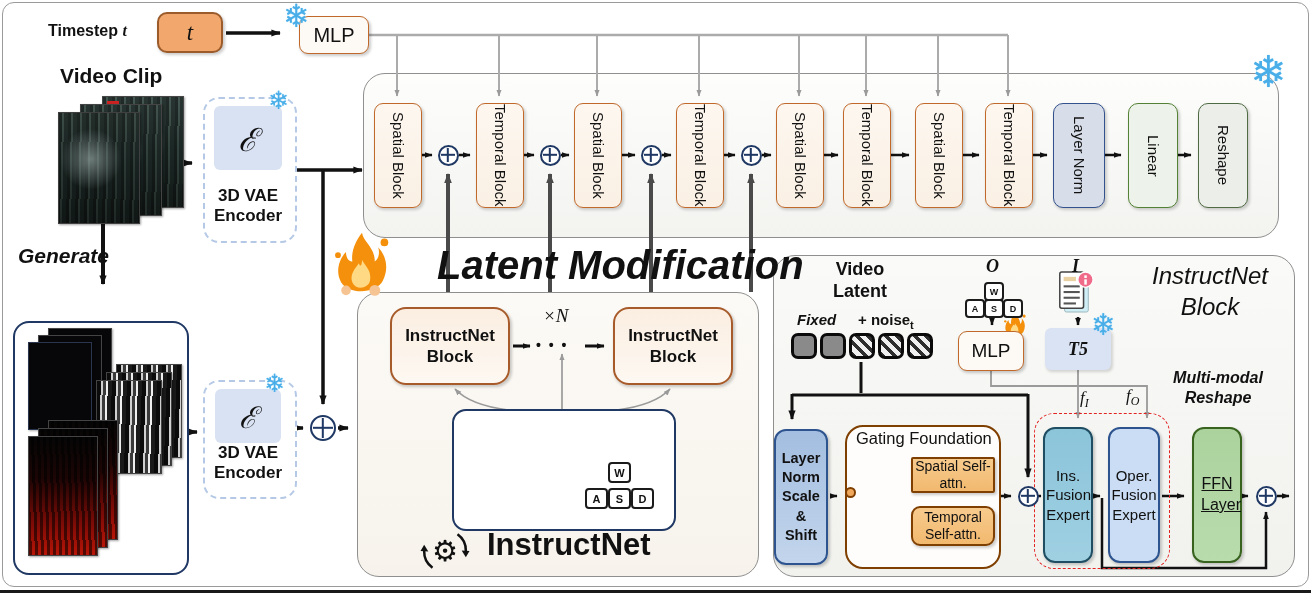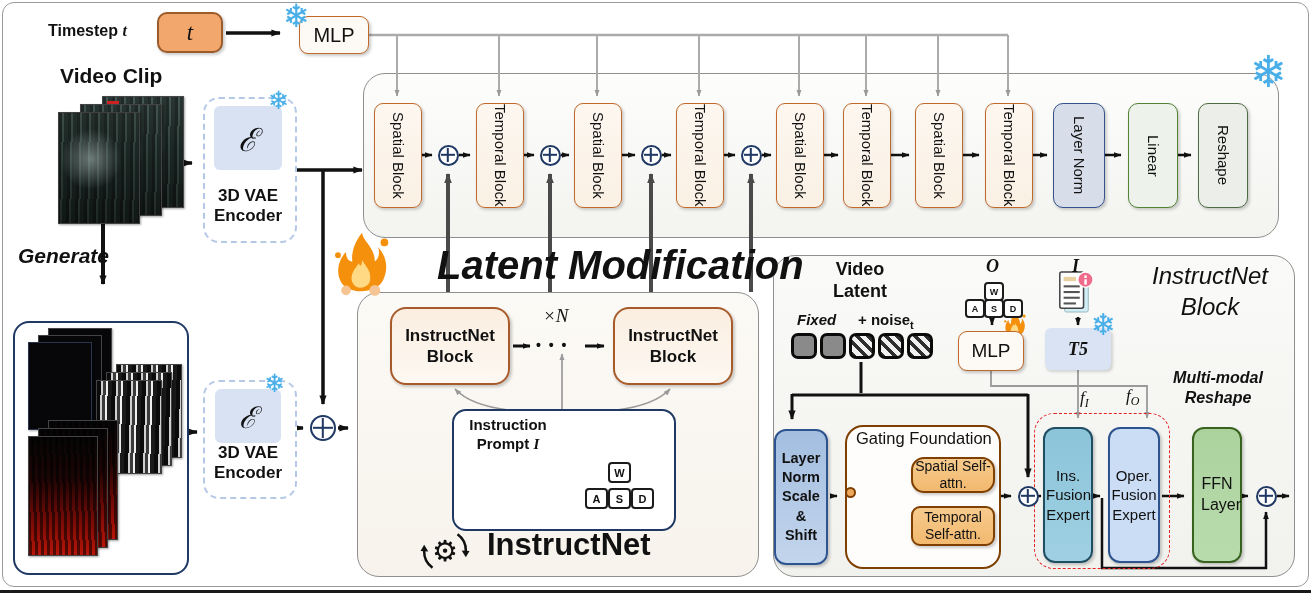--- a/index.html
+++ b/index.html
@@ -265,24 +265,20 @@
   <div class="rbox" style="left:390px;top:307px;width:120px;height:78px;background:linear-gradient(180deg,#fbeee1,#fdf8f2);border:2px solid #a85b2a;border-radius:16px;">
     <span class="b" style="font-size:17px;line-height:1.25;width:100px;white-space:normal;">InstructNet Block</span>
   </div>
   <div class="rbox" style="left:613px;top:307px;width:120px;height:78px;background:linear-gradient(180deg,#fbeee1,#fdf8f2);border:2px solid #a85b2a;border-radius:16px;">
     <span class="b" style="font-size:17px;line-height:1.25;width:100px;white-space:normal;">InstructNet Block</span>
   </div>
   <div class="lbl serif i" style="left:543px;top:305px;font-size:19px;z-index:4;">×N</div>
   <div class="lbl b" style="left:536px;top:337px;font-size:14px;letter-spacing:2px;z-index:4;">• • •</div>
 
   <div class="abs" style="left:452px;top:409px;width:220px;height:118px;border:2px solid #203864;border-radius:14px;background:#fff;z-index:3;"></div>
-  <div class="lbl b" style="left:452px;top:416px;width:112px;text-align:center;font-size:15px;white-space:normal;line-height:1.25;z-index:4;">
-    <span>Instruction</span><br>
-    <span>Prompt</span> <span class="serif i">I</span>
-  </div>
   <div class="key" style="left:608px;top:462px;width:19px;height:17px;font-size:11px;">W</div>
   <div class="key" style="left:585px;top:488px;width:19px;height:17px;font-size:11px;">A</div>
   <div class="key" style="left:608px;top:488px;width:19px;height:17px;font-size:11px;">S</div>
   <div class="key" style="left:631px;top:488px;width:19px;height:17px;font-size:11px;">D</div>
 
   <div class="lbl b" style="left:487px;top:527px;font-size:31px;z-index:4;">InstructNet</div>
 
   <div class="lbl i" style="left:1140px;top:260px;width:140px;text-align:center;font-size:24px;white-space:normal;line-height:1.3;z-index:4;">
     <span>InstructNet</span><br><span>Block</span>
   </div>
@@ -321,34 +317,34 @@
 
   <div class="rbox" style="left:774px;top:429px;width:54px;height:136px;background:linear-gradient(180deg,#a3bee0,#c3d5ec);border:2px solid #2e5490;border-radius:12px;">
     <span class="b" style="font-size:14.5px;line-height:1.32;">
       <span>Layer</span><br><span>Norm</span><br><span>Scale</span><br><span>&amp;</span><br><span>Shift</span>
     </span>
   </div>
 
   <div class="abs" style="left:845px;top:425px;width:152px;height:140px;border:2.5px solid #7F3F00;border-radius:18px;background:#fefdfb;z-index:3;"></div>
   <div class="lbl" style="left:856px;top:429px;font-size:16.5px;z-index:4;">Gating Foundation</div>
   <div class="switchknob" style="left:845px;top:487px;z-index:4;"></div>
-  <div class="rbox" style="left:911px;top:457px;width:84px;height:36px;background:linear-gradient(180deg,#f7cb8d,#f2b96f);border:2px solid #7F3F00;border-radius:13px;z-index:4;">
+  <div class="rbox" style="left:911px;top:457px;width:84px;height:36px;background:linear-gradient(180deg,#f7cb8d,#f2b96f);border:2px solid #7F3F00;border-radius:2px;z-index:4;">
     <span style="font-size:14px;line-height:1.2;width:76px;white-space:normal;">Spatial Self-attn.</span>
   </div>
   <div class="rbox" style="left:911px;top:506px;width:84px;height:40px;background:linear-gradient(180deg,#f7cb8d,#f2b96f);border:2px solid #7F3F00;border-radius:9px;z-index:4;">
     <span style="font-size:14px;line-height:1.2;width:78px;white-space:normal;">Temporal Self-attn.</span>
   </div>
 
   <div class="oplus" style="left:1017.5px;top:485.5px;width:21px;height:21px;"></div>
 
   <div class="abs" style="left:1034px;top:413px;width:134px;height:154px;border:1.7px dashed #e32222;border-radius:20px;z-index:2;"></div>
   <div class="rbox" style="left:1043px;top:427px;width:50px;height:136px;background:linear-gradient(180deg,#8cc4da,#9fd0e2);border:2px solid #1f4e63;border-radius:12px;">
     <span style="font-size:15px;line-height:1.3;width:44px;white-space:normal;">Ins. Fusion Expert</span>
   </div>
   <div class="rbox" style="left:1108px;top:427px;width:52px;height:136px;background:#caddf5;border:2px solid #2e5490;border-radius:12px;">
     <span style="font-size:15px;line-height:1.3;width:46px;white-space:normal;">Oper. Fusion Expert</span>
   </div>
   <div class="rbox" style="left:1192px;top:427px;width:50px;height:136px;background:linear-gradient(180deg,#abd29d,#b9dcad);border:2px solid #38631f;border-radius:12px;">
-    <span style="font-size:16px;line-height:1.3;width:32px;white-space:normal;">FFN Layer</span>
+    <span style="font-size:16px;line-height:1.3;width:32px;white-space:normal;text-decoration:underline;">FFN Layer</span>
   </div>
   <div class="oplus" style="left:1255.5px;top:485.5px;width:21px;height:21px;"></div>
 
 </div>
 
 </body></html>

